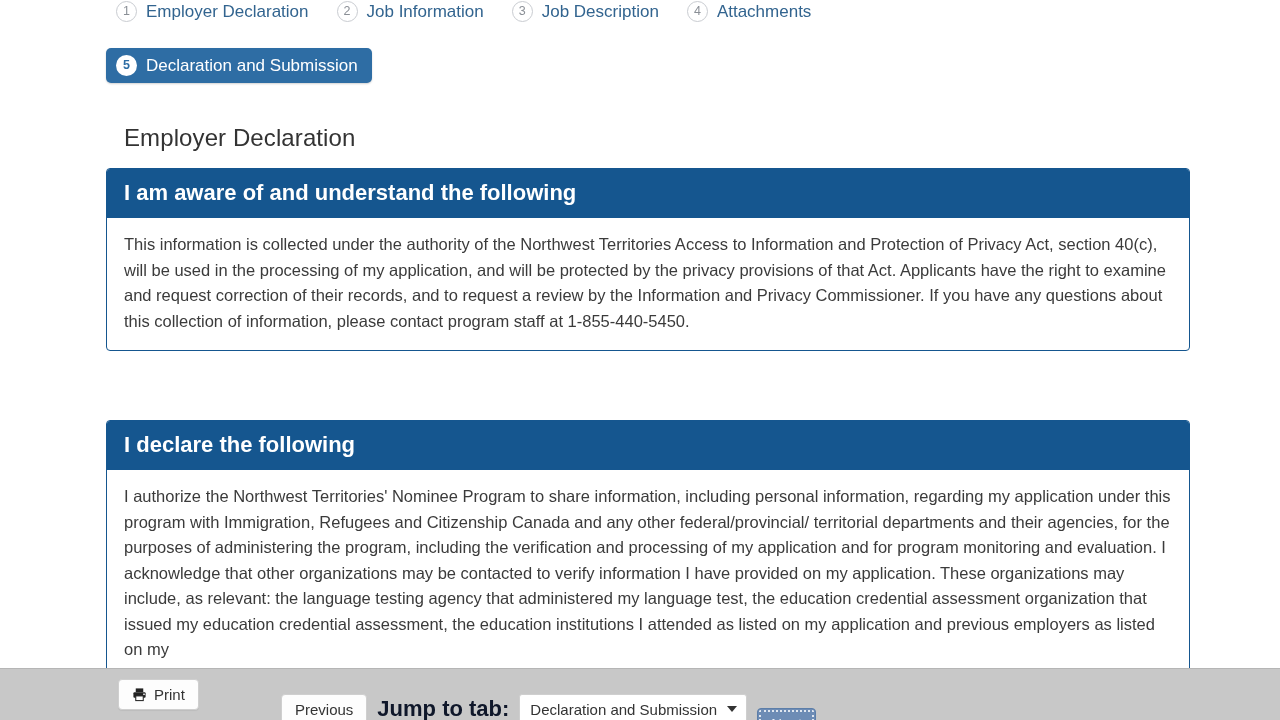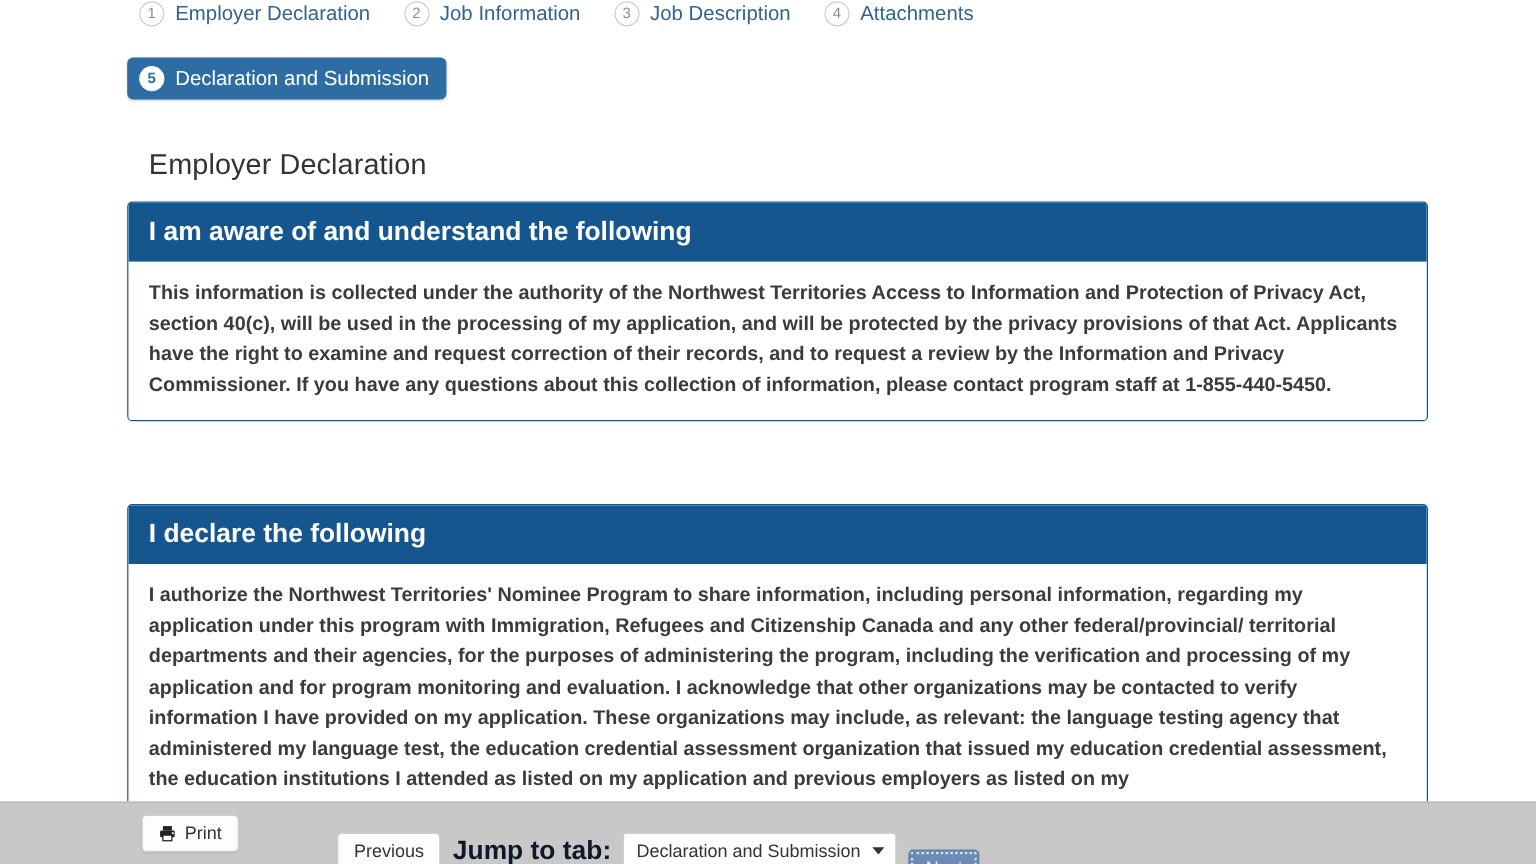--- a/index.html
+++ b/index.html
@@ -124,21 +124,21 @@
     font-weight: bold;
     padding: 12px 16px 13px 17px;
     line-height: 1.1;
   }
   .panel-body {
     padding: 14px 17px 16px 17px;
     font-size: 16.5px;
     line-height: 25.5px;
     color: #3b3b3b;
   }
-  .panel-body p { margin: 0; font-weight: bold; }
+  .panel-body p { margin: 0; }
 
   #panel-aware { top: 168px; }
   #panel-declare { top: 420px; }
 
   
   .toolbar {
     position: absolute;
     left: 0; top: 668px;
     width: 1280px; height: 52px;
     background: #c8c8c8;

